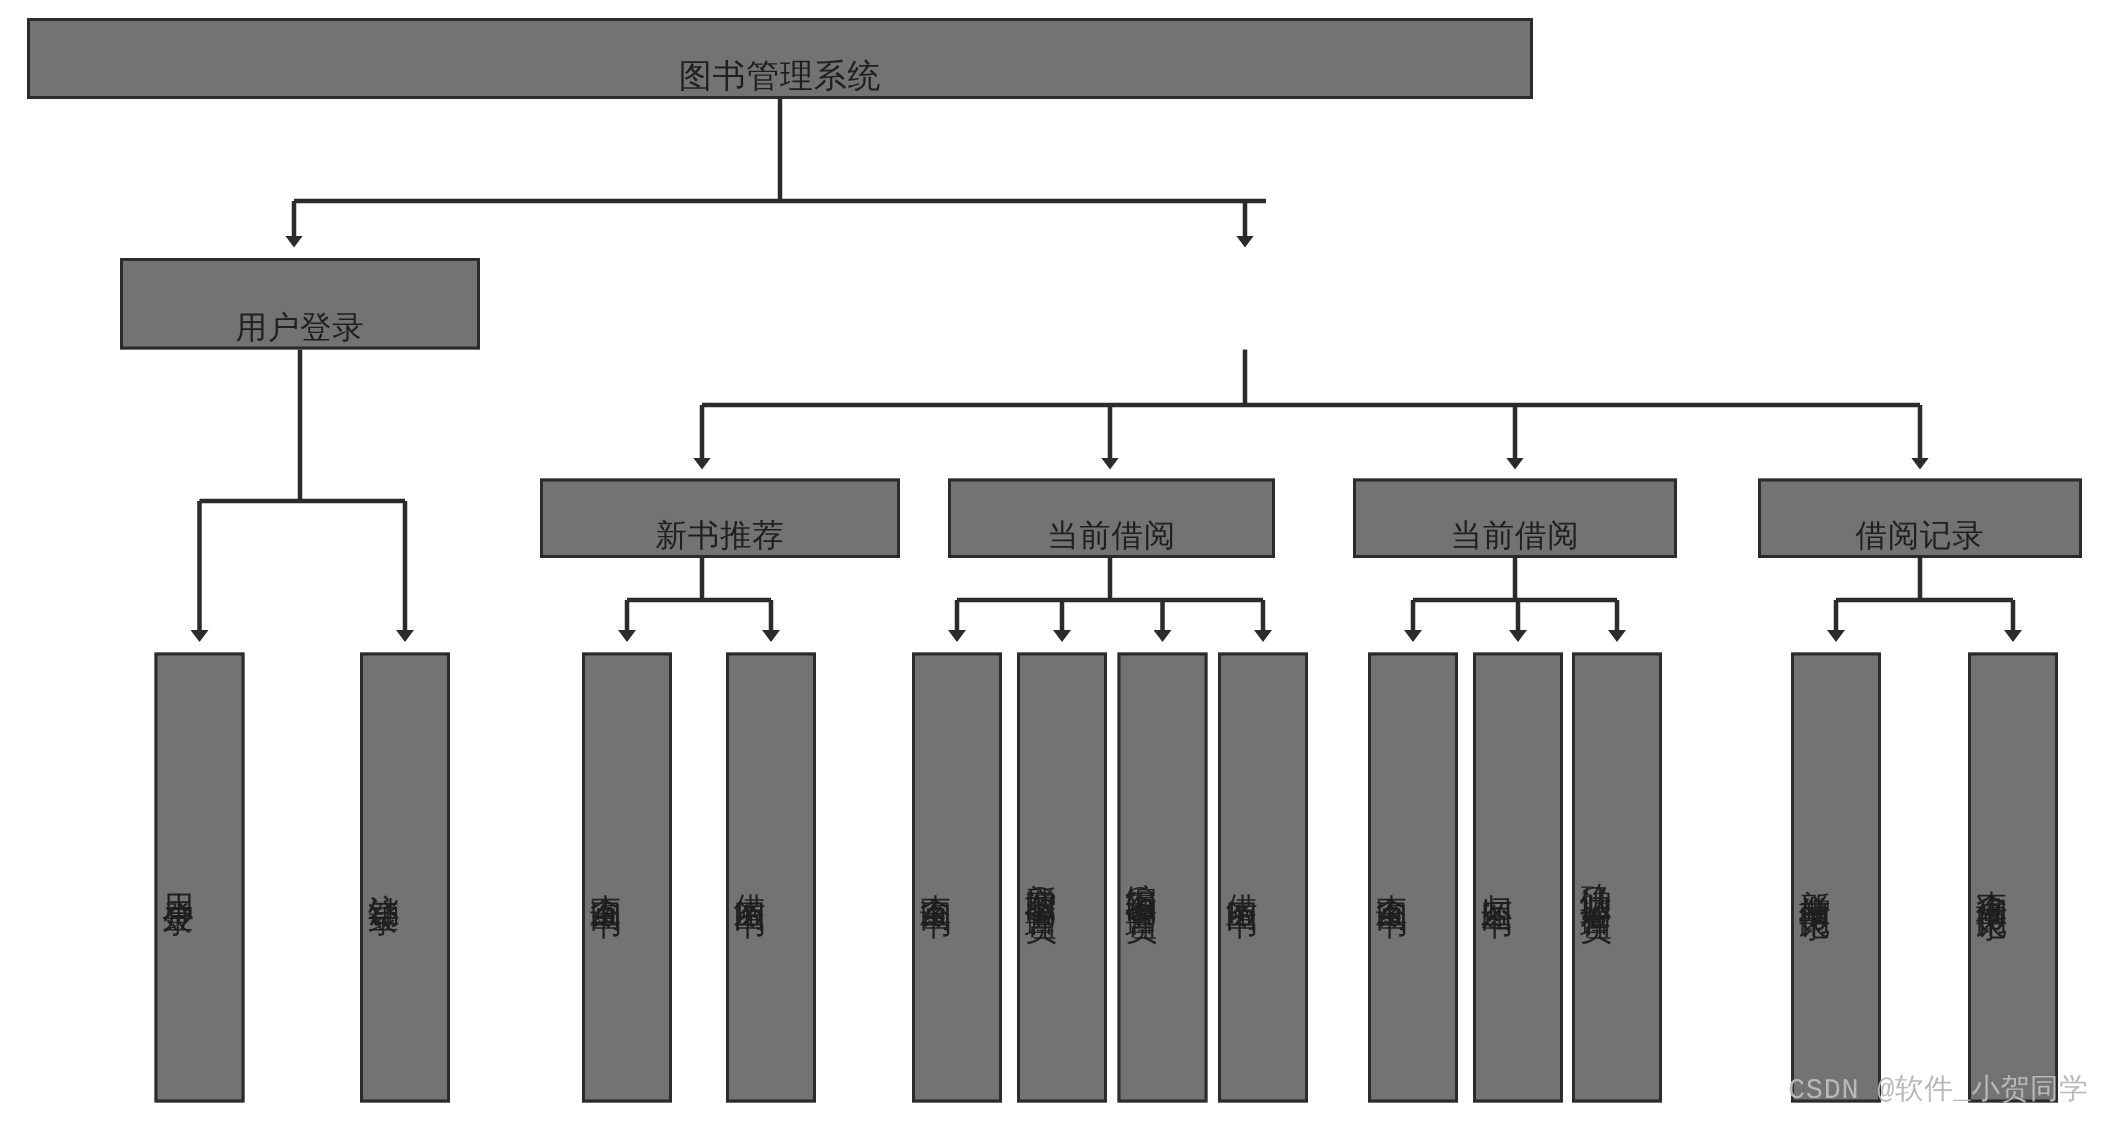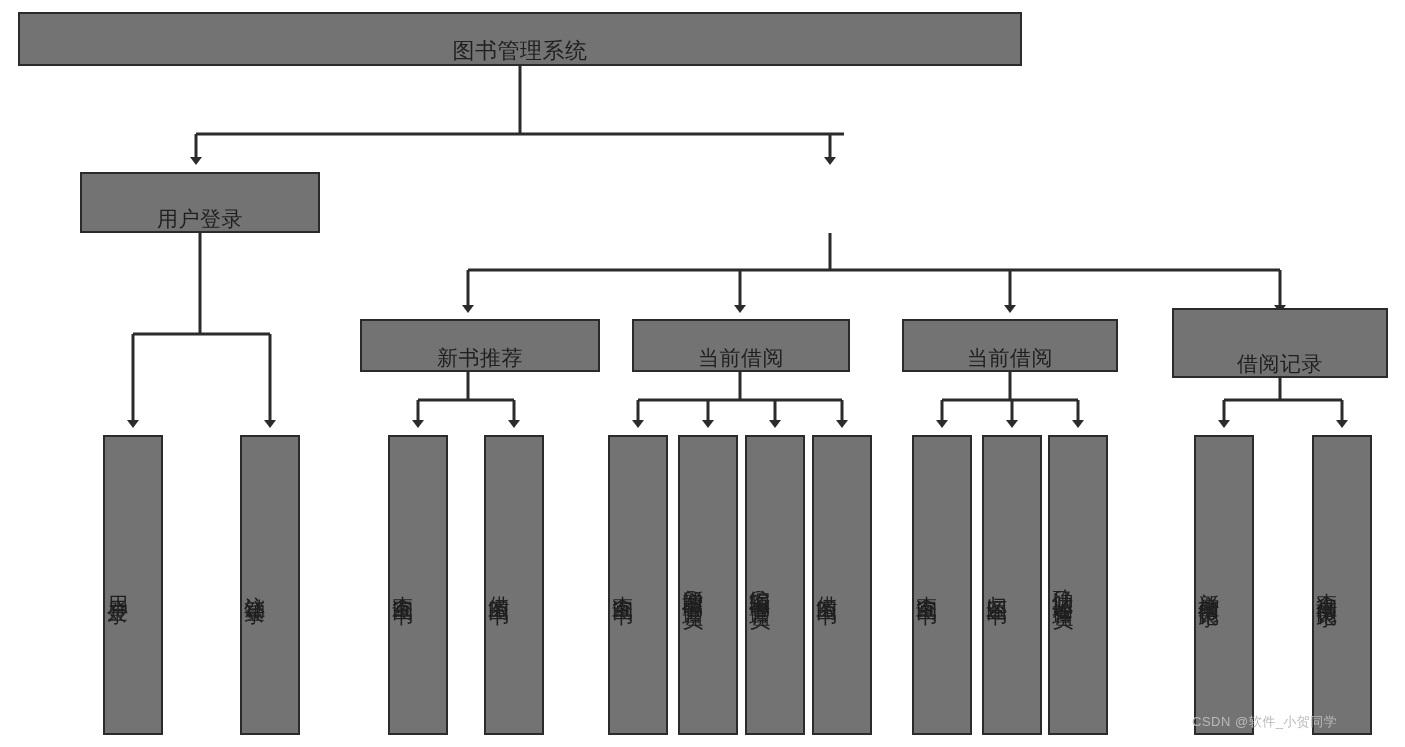--- a/index.html
+++ b/index.html
@@ -53,24 +53,25 @@
     line-height: 1.18;
     padding: 6px 0;
   }
   .node.leaf .txt {
     writing-mode: vertical-rl;
     text-orientation: upright;
     display: block;
   }
   .watermark {
     position: absolute;
-    font-size: 13px;
+    font-size: 19px;
     color: #b9b9b9;
     white-space: nowrap;
     letter-spacing: 0.5px;
+    font-family: Liberation Mono, monospace;
   }
 </style>
 </head>
 <body>
 
 <div id="canvas">
 
   <svg id="edges" viewBox="0 0 1405 747" xmlns="http://www.w3.org/2000/svg">
     <defs>
       <marker id="arw" markerWidth="10" markerHeight="12" refX="1" refY="6" orient="auto" markerUnits="userSpaceOnUse">
@@ -131,21 +132,21 @@
 
   <div class="node h" style="left:360px; top:319px; width:240px; height:53px;">
     <span>新书推荐</span>
   </div>
   <div class="node h" style="left:632px; top:319px; width:218px; height:53px;">
     <span>当前借阅</span>
   </div>
   <div class="node h" style="left:902px; top:319px; width:216px; height:53px;">
     <span>当前借阅</span>
   </div>
-  <div class="node h" style="left:1172px; top:308px; width:216px; height:70px;">
+  <div class="node h" style="left:1172px; top:319px; width:216px; height:53px;">
     <span>借阅记录</span>
   </div>
 
   <div class="node leaf" style="left:103px; top:435px; width:60px; height:300px;">
     <span class="txt">用户登录</span>
   </div>
   <div class="node leaf" style="left:240px; top:435px; width:60px; height:300px;">
     <span class="txt">注销登录</span>
   </div>
 

